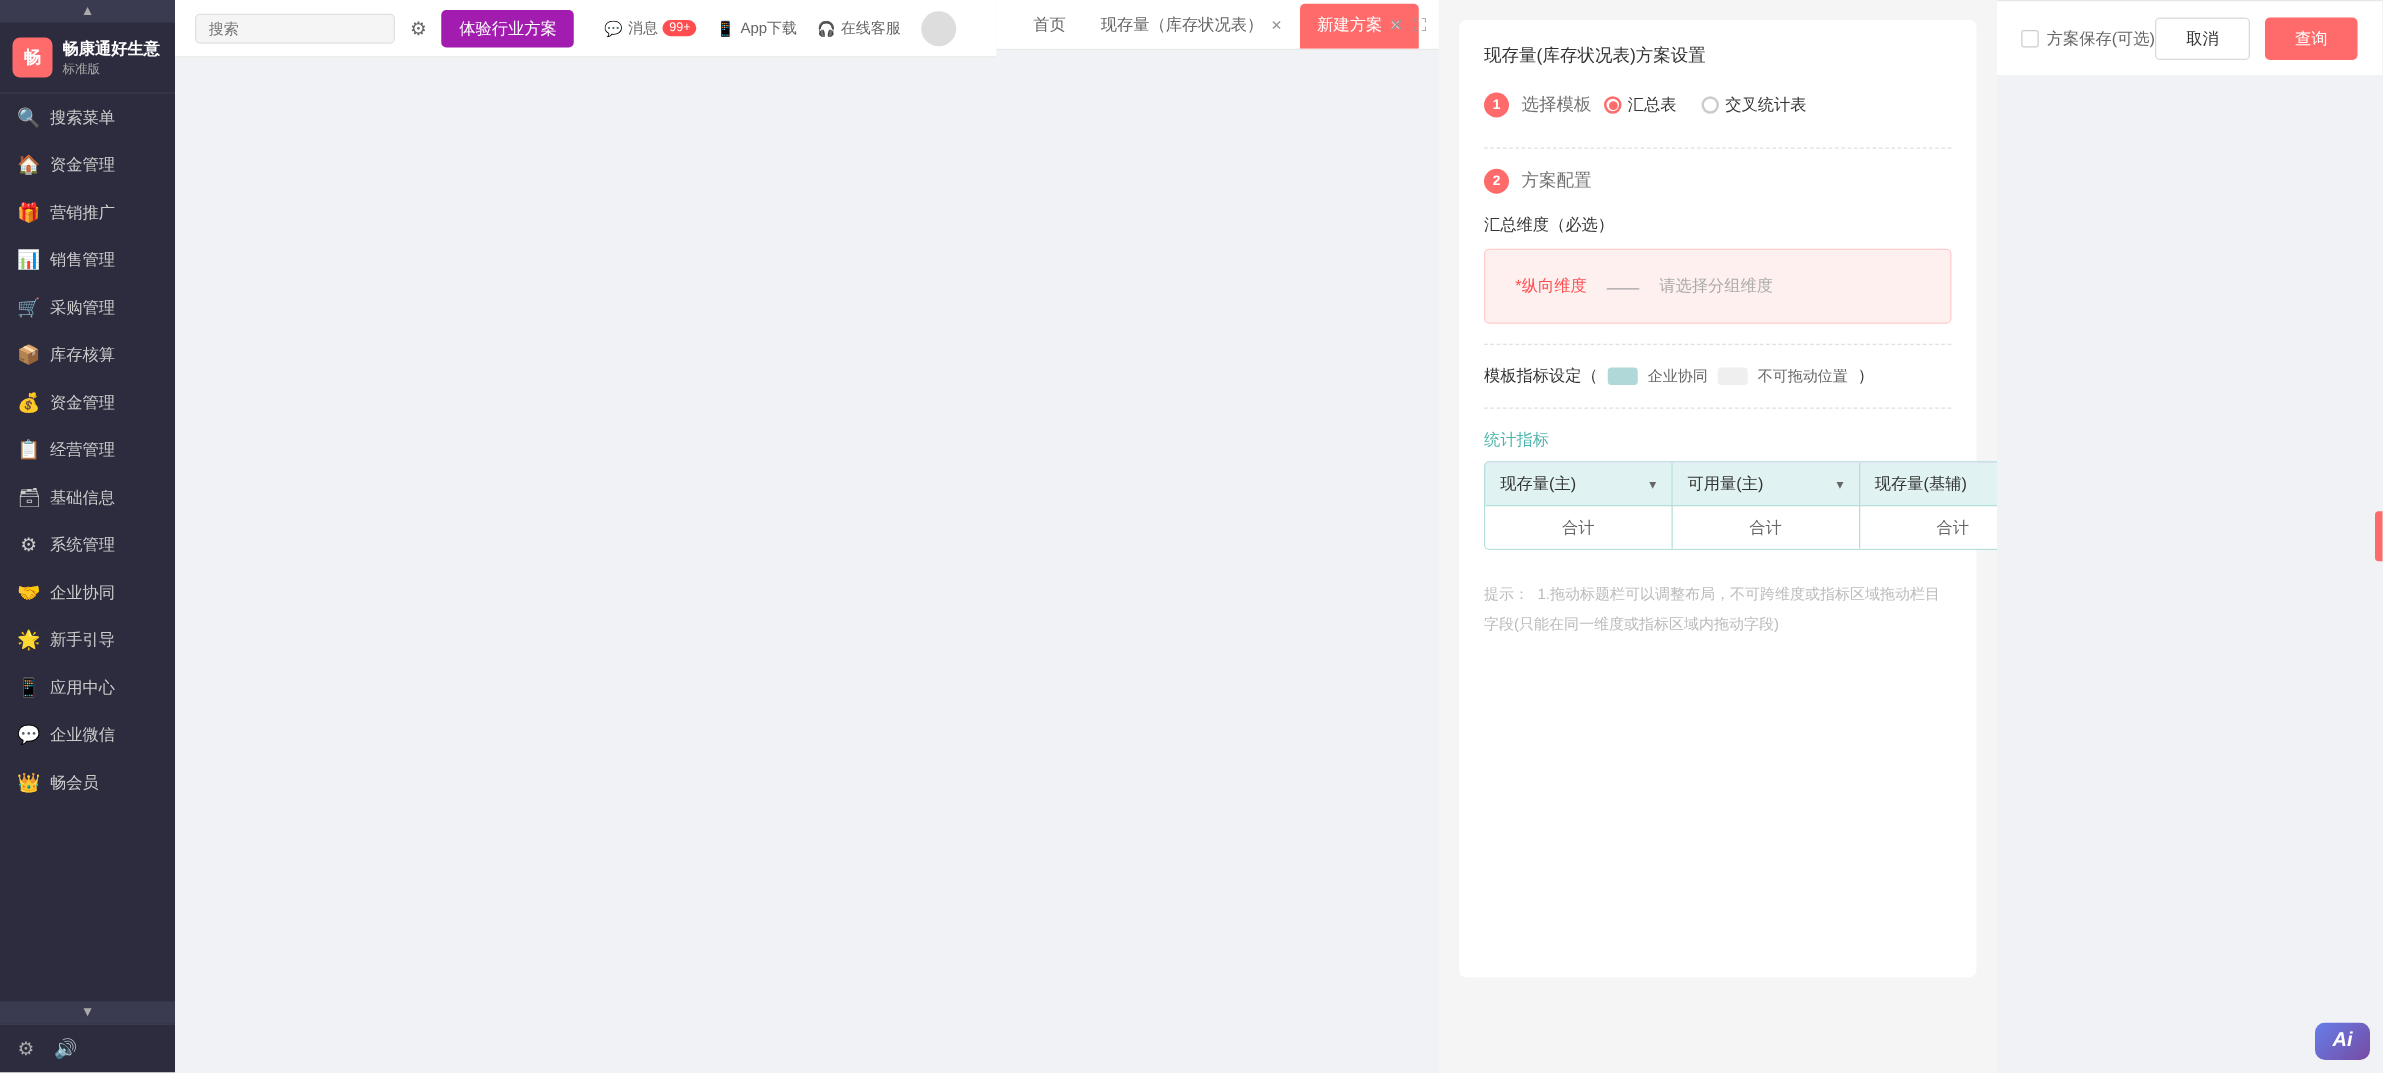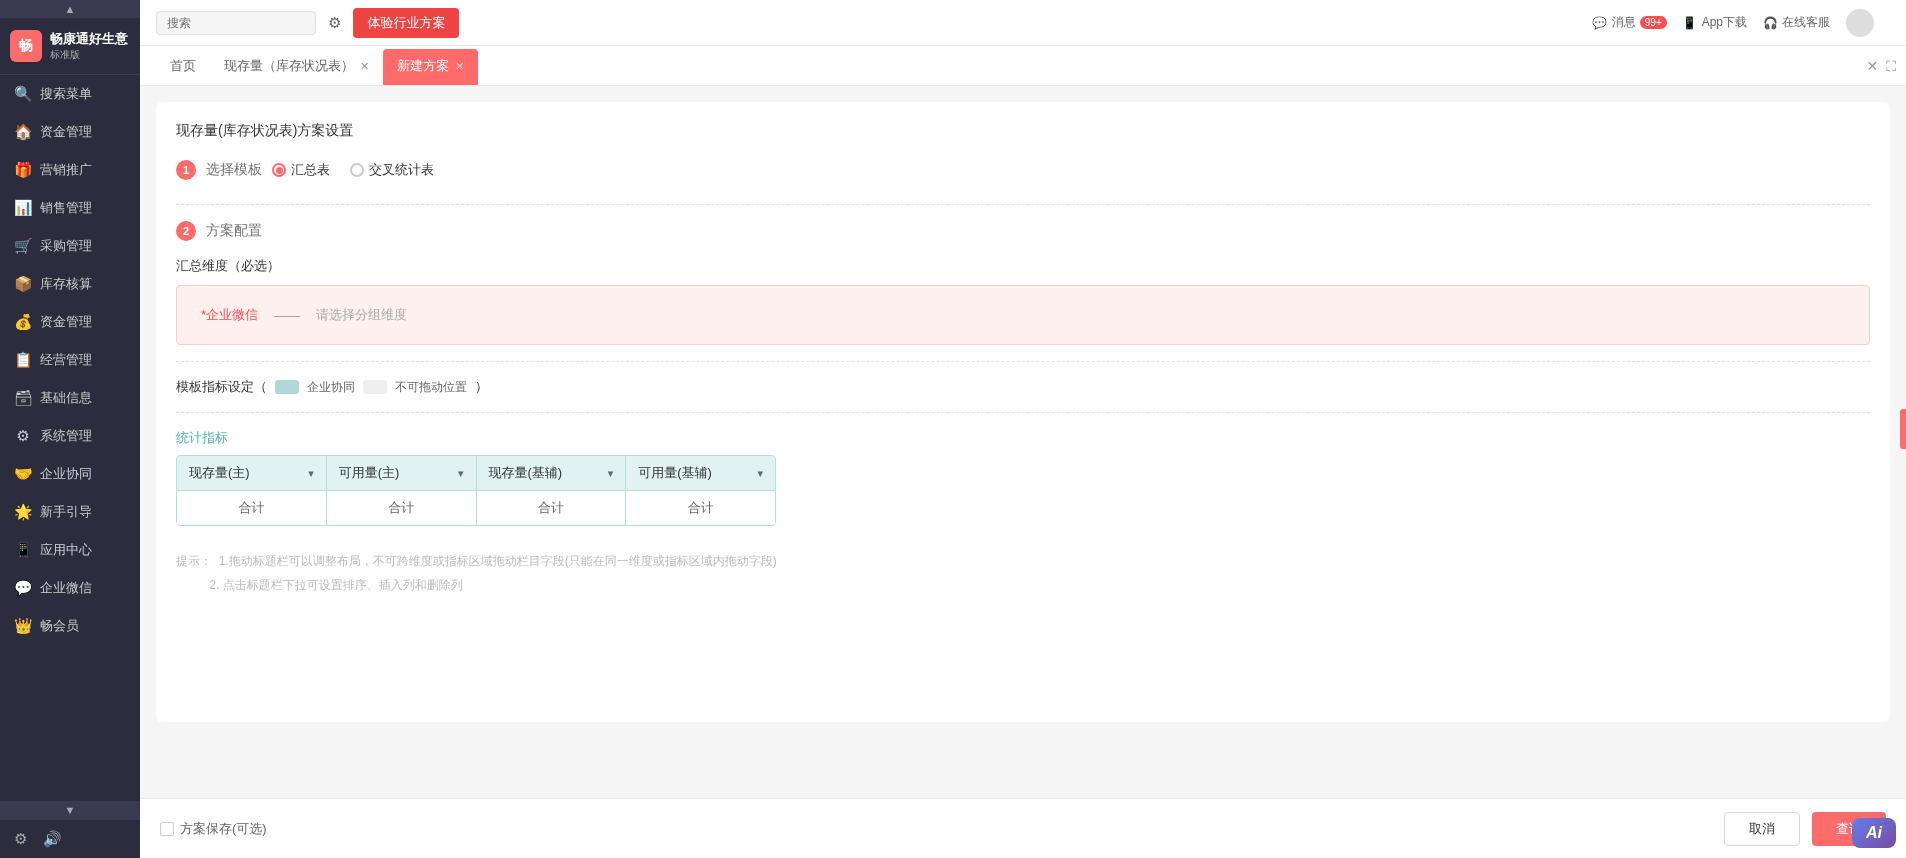--- a/index.html
+++ b/index.html
@@ -49,21 +49,21 @@
     
     .sidebar-scroll-up, .sidebar-scroll-down {
       background: #3a3a50; color: #aaa; text-align: center;
       padding: 3px; cursor: pointer; font-size: 11px;
     }
 
     
     .main {
       flex: 1;
       display: flex;
-      flex-direction: column;
+      flex-direction: row;
       height: 100%;
       overflow: hidden;
       background: #f0f2f5;
     }
 
     
     .topbar {
       background: white;
       height: 46px;
       display: flex;
@@ -77,21 +77,21 @@
       background: #f5f5f5;
       border: 1px solid #e0e0e0;
       border-radius: 4px;
       padding: 4px 10px;
       font-size: 12px;
       color: #666;
       width: 160px;
     }
     .topbar-gear { color: #666; cursor: pointer; font-size: 15px; }
     .topbar-btn-primary {
-      background: #ef4444;
+      background: #a21caf;
       color: white;
       border: none;
       border-radius: 4px;
       padding: 6px 14px;
       font-size: 13px;
       cursor: pointer;
     }
     .topbar-spacer { flex: 1; }
     .topbar-right { display: flex; align-items: center; gap: 16px; }
     .topbar-msg { display: flex; align-items: center; gap: 4px; font-size: 12px; color: #666; cursor: pointer; position: relative; }
@@ -446,21 +446,21 @@
       <hr class="section-divider">
 
       <div class="section">
         <div class="section-header">
           <div class="step-badge">2</div>
           <span class="section-label">方案配置</span>
         </div>
 
         <div class="dimension-label">汇总维度（必选）</div>
         <div class="dimension-required">
-          <span class="dimension-field-label">*企业微信</span>
+          <span class="dimension-field-label">*纵向维度</span>
           <span class="dimension-arrow">——</span>
           <span class="dimension-placeholder">请选择分组维度</span>
         </div>
 
         <hr class="section-divider">
 
         <div class="indicator-settings">
           <div class="indicator-settings-label">
             <span>模板指标设定（</span>
             <span class="indicator-badge-movable"></span>
@@ -507,21 +507,20 @@
               <div class="stats-col stats-col-body">
                 <span>合计</span>
               </div>
             </div>
           </div>
         </div>
 
         <div class="tips-section">
           <div class="tips-text">
             <div>提示：&nbsp;&nbsp;<span>1.拖动标题栏可以调整布局，不可跨维度或指标区域拖动栏目字段(只能在同一维度或指标区域内拖动字段)</span></div>
-            <div>&nbsp;&nbsp;&nbsp;&nbsp;&nbsp;&nbsp;&nbsp;&nbsp;&nbsp;&nbsp;<span>2. 点击标题栏下拉可设置排序、插入列和删除列</span></div>
           </div>
         </div>
       </div>
     </div>
   </div>
 
   <div class="footer-bar">
     <label class="footer-checkbox">
       <div class="checkbox-box"></div>
       <span>方案保存(可选)</span>

